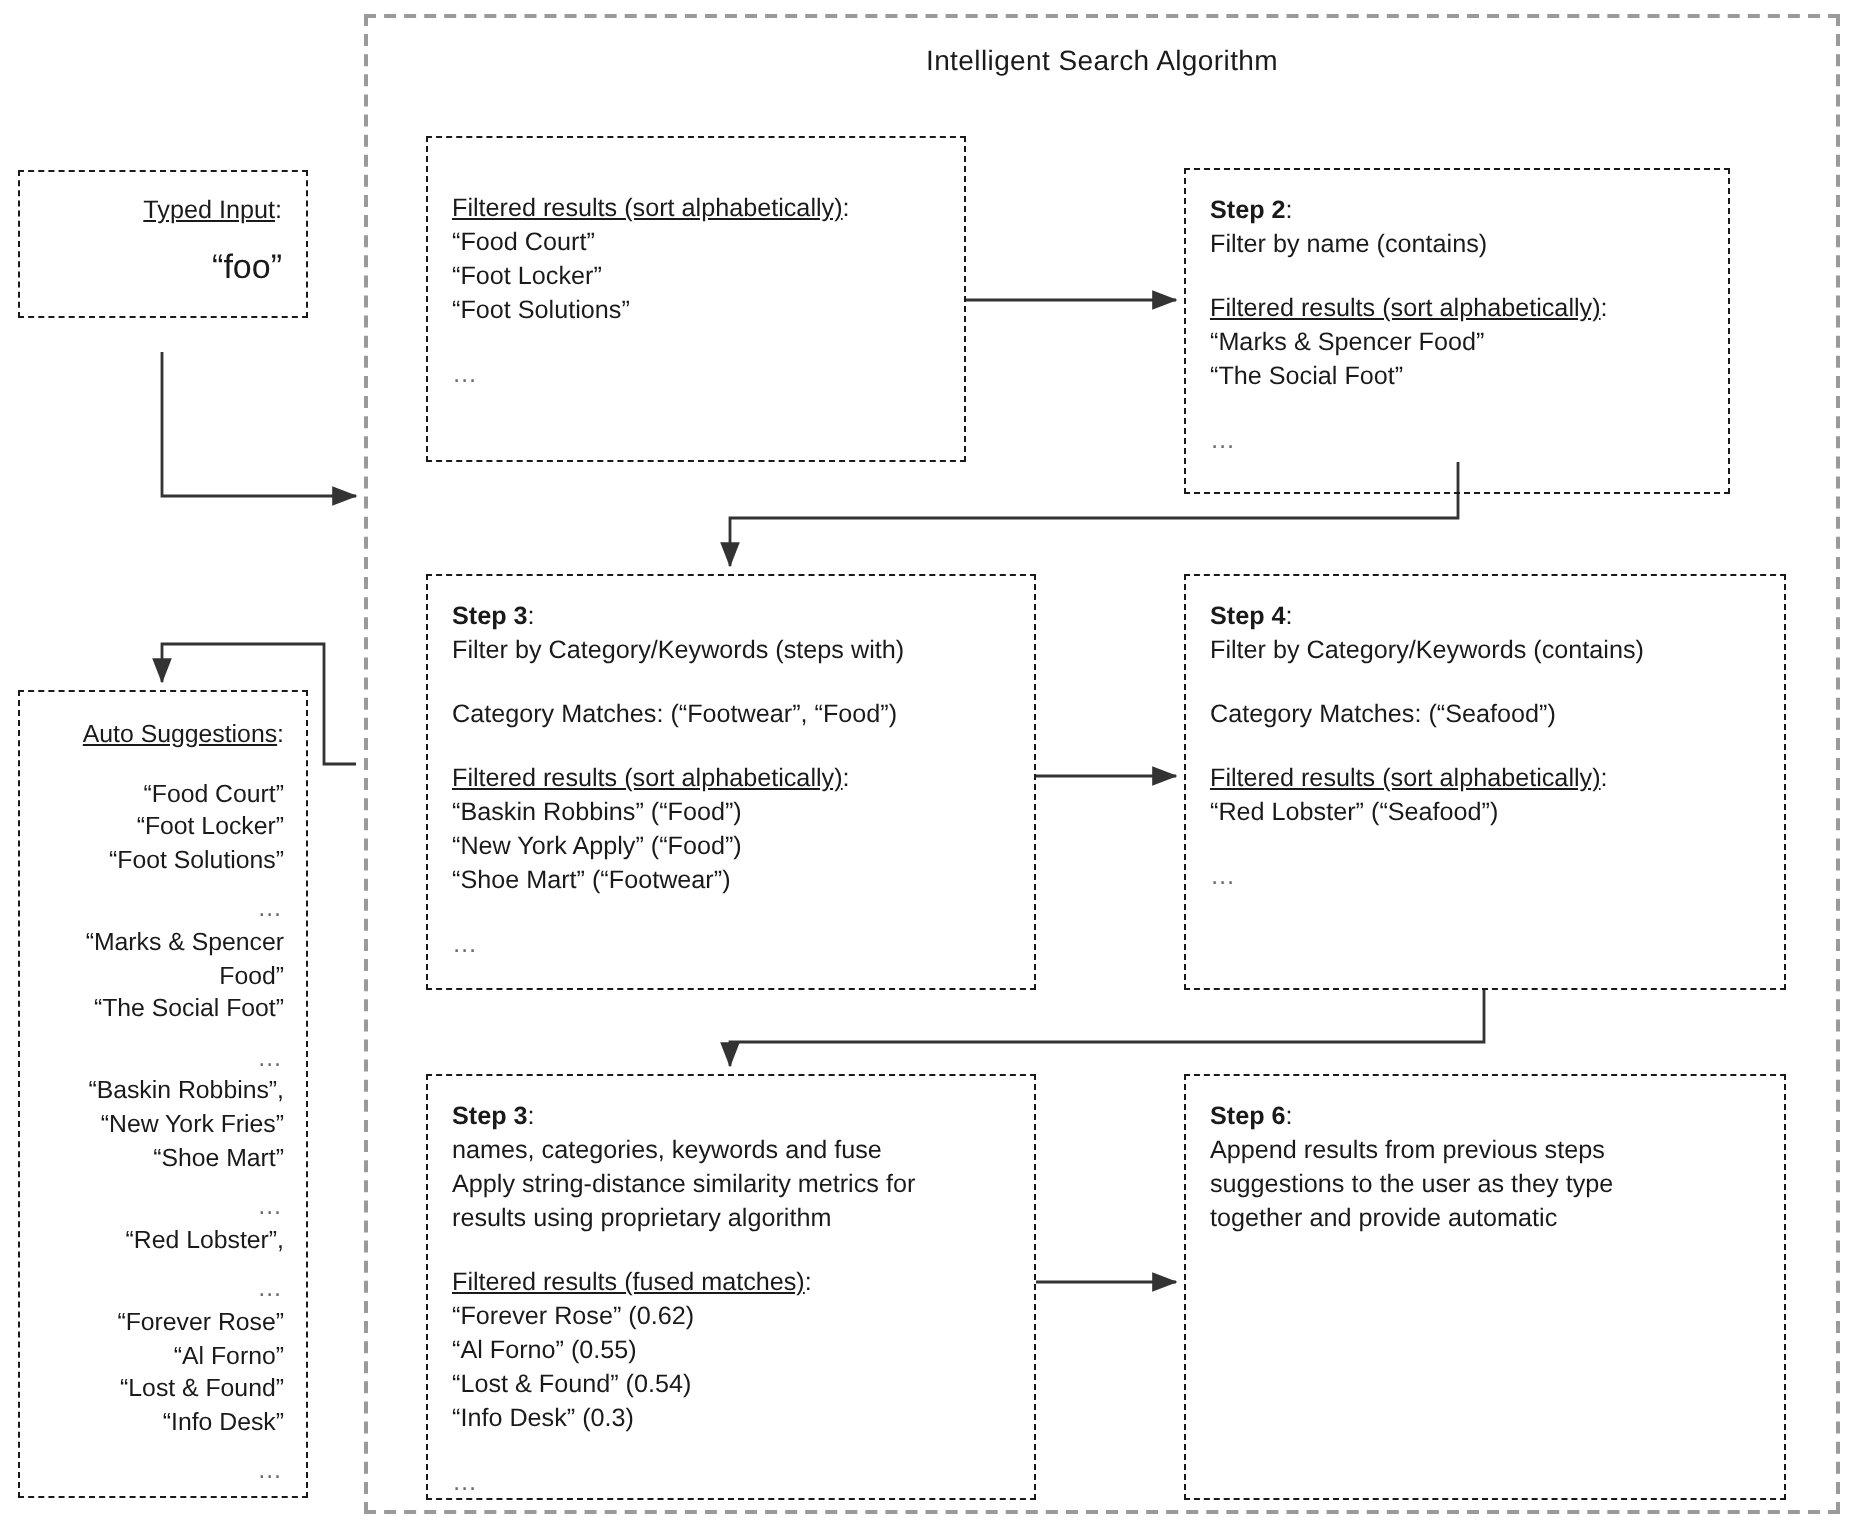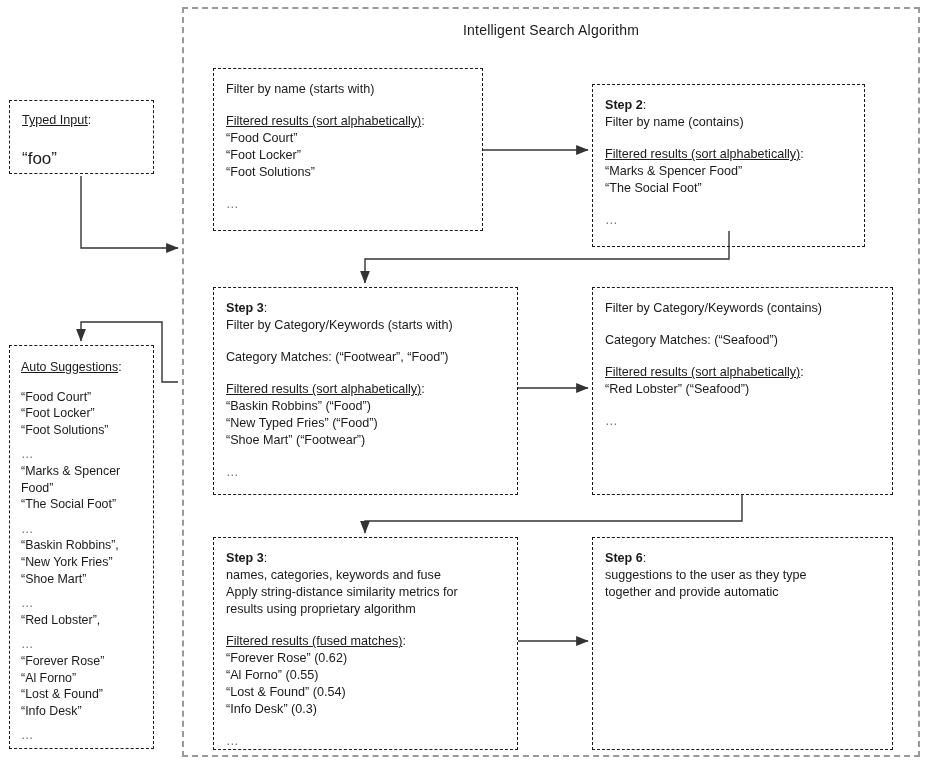--- a/index.html
+++ b/index.html
@@ -54,42 +54,44 @@
   .step-head { margin-bottom: 0px; }
   .step-head b { font-weight: bold; }
   .u { text-decoration: underline; }
   .gap { height: 15px; }
   .dots { color: #6d6d6d; letter-spacing: 1px; }
   .line { white-space: pre; }
 
   
   #typed-input-box {
     left: 9px;
-    top: 100px;
+    top: 85px;
     width: 145px;
     height: 74px;
+    text-align: right;
   }
   #typed-input-box .box-inner { padding: 11px 12px; }
   #typed-value {
     font-size: 17px;
-    margin-top: 20px;
+    margin-top: 10px;
     line-height: 20px;
   }
 
   
   #auto-suggestions-box {
     left: 9px;
     top: 345px;
     width: 145px;
     height: 404px;
   }
   #auto-suggestions-box .box-inner {
     padding: 13px 11px;
     font-size: 12.4px;
     line-height: 16.6px;
+    text-align: right;
   }
   #suggestion-list { margin-top: 13px; }
   .sug-gap { height: 8px; }
 
   
   #step-1 { left: 213px; top: 68px;  width: 270px; height: 163px; }
   #step-2 { left: 592px; top: 84px;  width: 273px; height: 163px; }
   #step-3 { left: 213px; top: 287px; width: 305px; height: 208px; }
   #step-4 { left: 592px; top: 287px; width: 301px; height: 208px; }
   #step-5 { left: 213px; top: 537px; width: 305px; height: 213px; }
@@ -180,21 +182,20 @@
           <div class="sug-item">“Lost &amp; Found”</div>
           <div class="sug-item">“Info Desk”</div>
           <div class="sug-gap"></div>
           <div class="dots">…</div>
         </div>
     </div>
   </div>
 
   <div class="abs box" id="step-1">
       <div class="box-inner">
-        <div class="line">Filter by name (starts with)</div>
         <div class="gap"></div>
         <div><span class="u">Filtered results (sort alphabetically)</span><span>:</span></div>
         <div>“Food Court”</div>
         <div>“Foot Locker”</div>
         <div>“Foot Solutions”</div>
         <div class="gap"></div>
         <div class="dots">…</div>
       </div>
     </div>
   <div class="abs box" id="step-2">
@@ -205,34 +206,35 @@
         <div><span class="u">Filtered results (sort alphabetically)</span><span>:</span></div>
         <div>“Marks &amp; Spencer Food”</div>
         <div>“The Social Foot”</div>
         <div class="gap"></div>
         <div class="dots">…</div>
       </div>
     </div>
   <div class="abs box" id="step-3">
       <div class="box-inner">
         <div class="step-head"><b>Step 3</b><span>:</span></div>
-        <div class="line">Filter by Category/Keywords (starts with)</div>
+        <div class="line">Filter by Category/Keywords (steps with)</div>
         <div class="gap"></div>
         <div>Category Matches: (“Footwear”, “Food”)</div>
         <div class="gap"></div>
         <div><span class="u">Filtered results (sort alphabetically)</span><span>:</span></div>
         <div>“Baskin Robbins” (“Food”)</div>
-        <div>“New Typed Fries” (“Food”)</div>
+        <div>“New York Apply” (“Food”)</div>
         <div>“Shoe Mart” (“Footwear”)</div>
         <div class="gap"></div>
         <div class="dots">…</div>
       </div>
     </div>
   <div class="abs box" id="step-4">
       <div class="box-inner">
+        <div class="step-head"><b>Step 4</b><span>:</span></div>
         <div class="line">Filter by Category/Keywords (contains)</div>
         <div class="gap"></div>
         <div>Category Matches: (“Seafood”)</div>
         <div class="gap"></div>
         <div><span class="u">Filtered results (sort alphabetically)</span><span>:</span></div>
         <div>“Red Lobster” (“Seafood”)</div>
         <div class="gap"></div>
         <div class="dots">…</div>
       </div>
     </div>
@@ -248,18 +250,19 @@
         <div>“Al Forno” (0.55)</div>
         <div>“Lost &amp; Found” (0.54)</div>
         <div>“Info Desk” (0.3)</div>
         <div class="gap"></div>
         <div class="dots">…</div>
       </div>
     </div>
   <div class="abs box" id="step-6">
       <div class="box-inner">
         <div class="step-head"><b>Step 6</b><span>:</span></div>
+        <div class="line">Append results from previous steps</div>
         <div class="line">suggestions to the user as they type</div>
         <div class="line">together and provide automatic</div>
       </div>
     </div>
 
 </div>
 
 </body></html>

